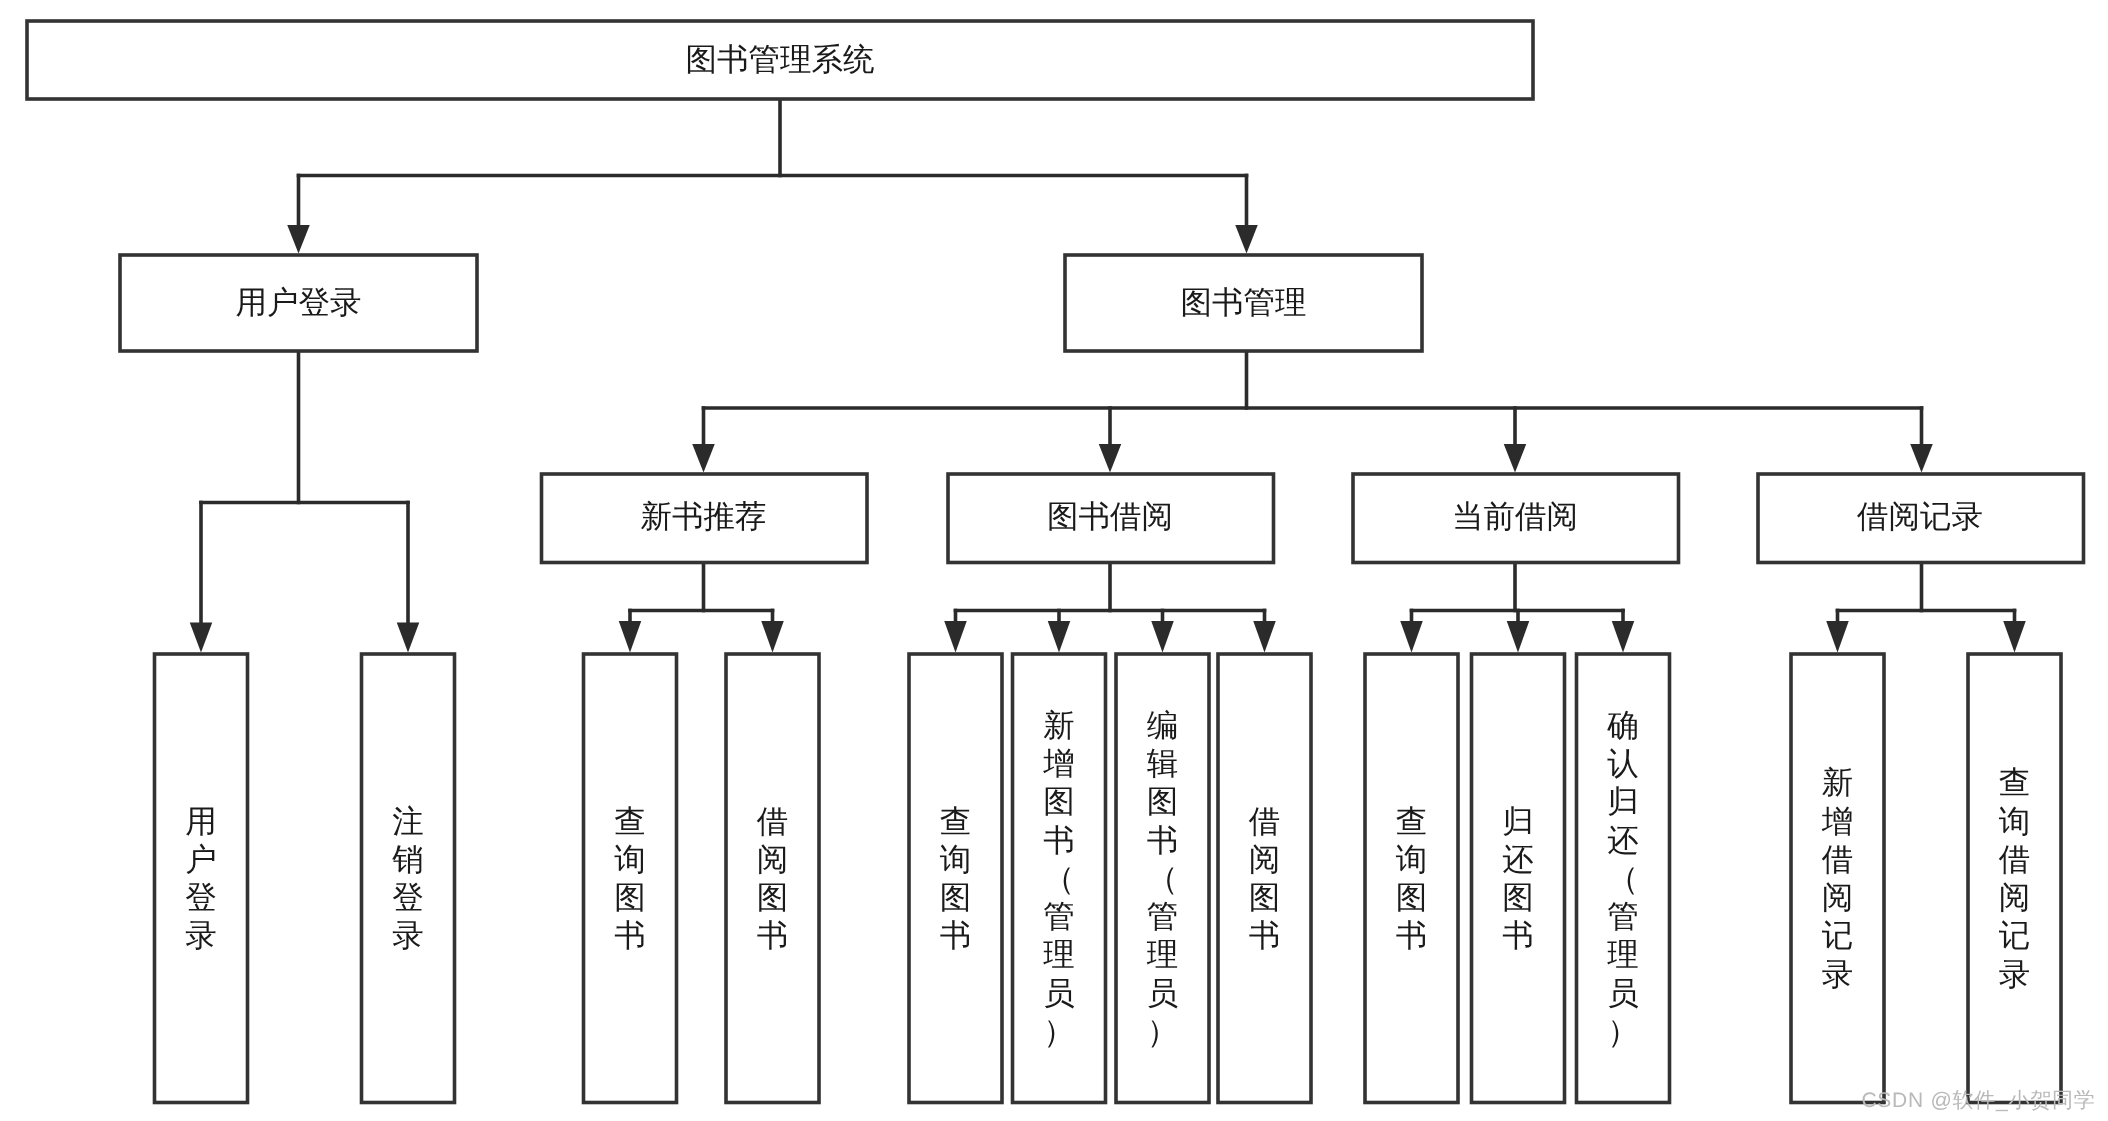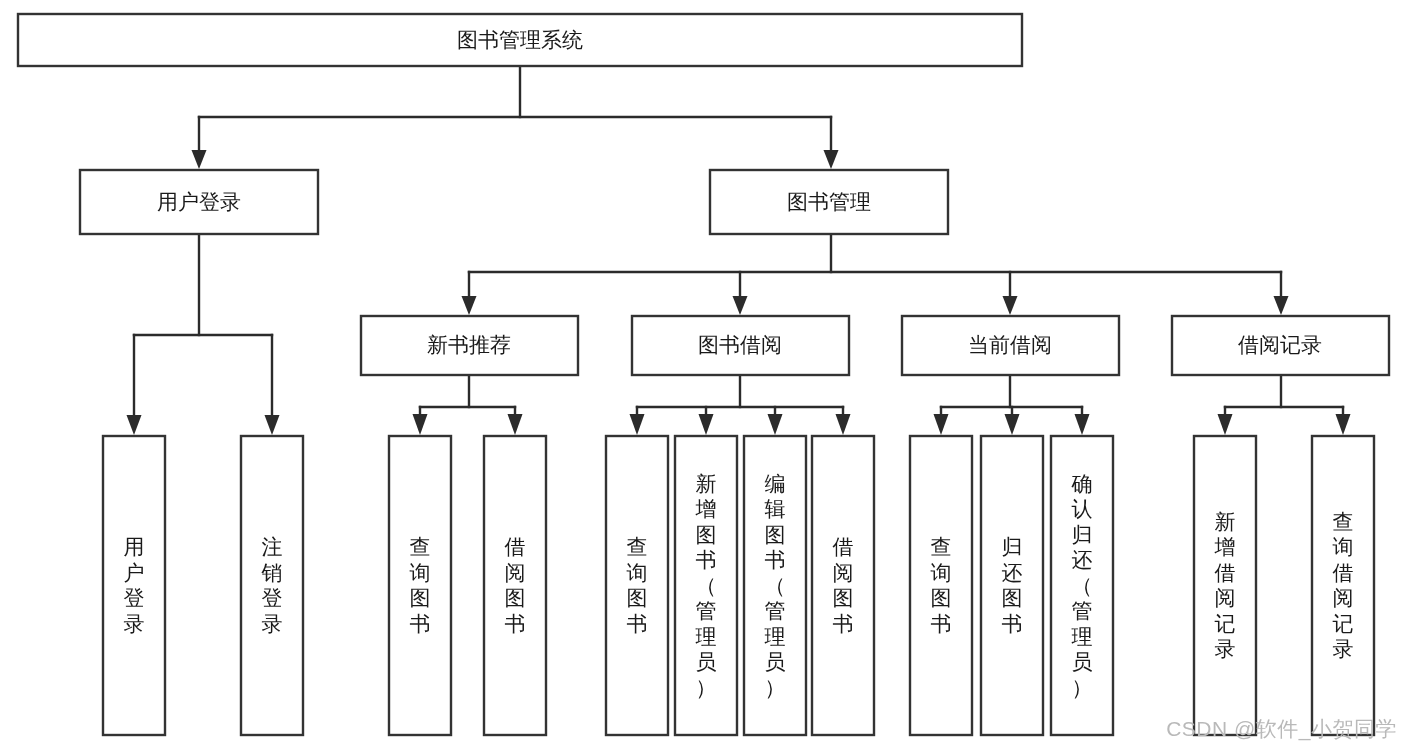--- a/index.html
+++ b/index.html
@@ -55,21 +55,21 @@
     font-size: 21px;
     fill: #1a1a1a;
     text-anchor: middle;
     white-space: pre;
   }
   .watermark-text {
     position: absolute;
     right: 8px;
     bottom: 4px;
     font-family: "Liberation Sans", "DejaVu Sans", sans-serif;
-    font-size: 21px;
+    font-size: 14px;
     color: #b9b9b9;
     letter-spacing: 0.5px;
     user-select: none;
     pointer-events: none;
   }
 </style>
 </head>
 <body>
 
 <div id="diagram-root">

